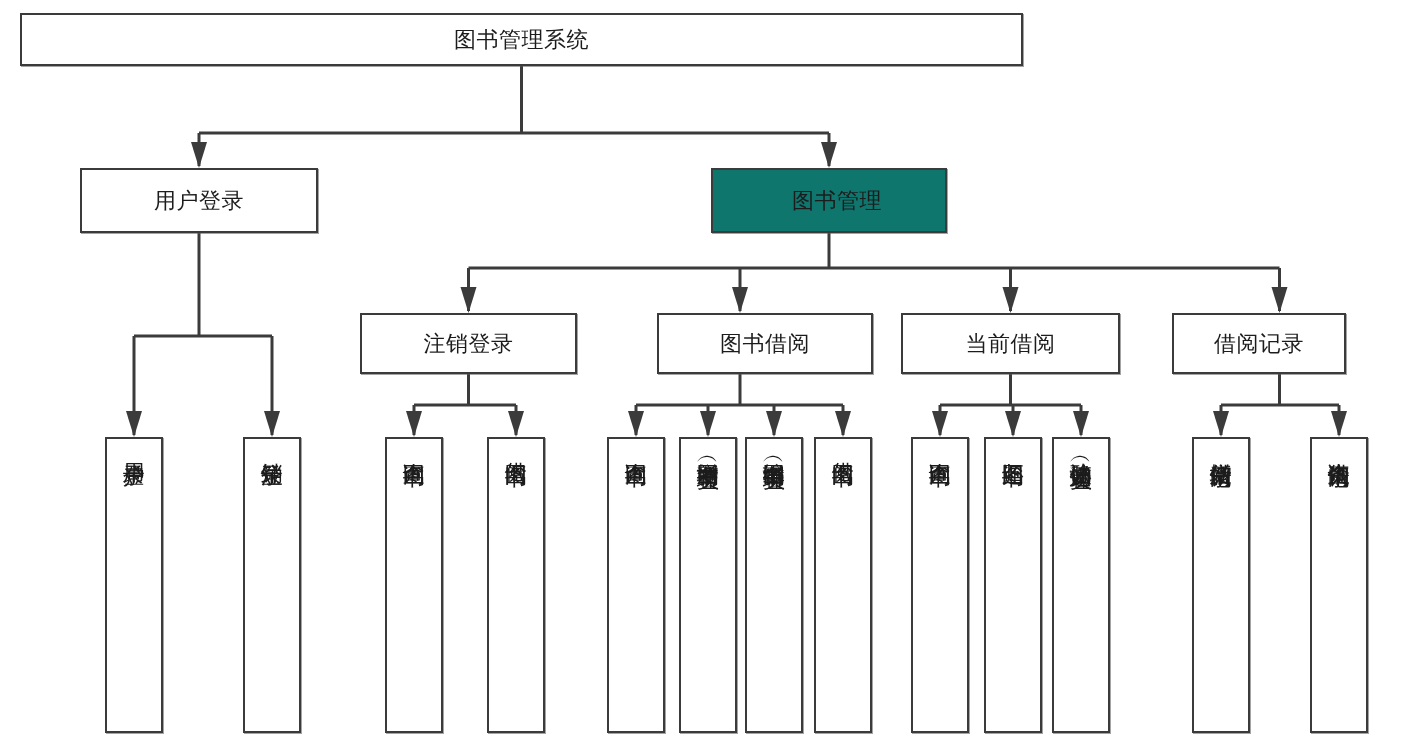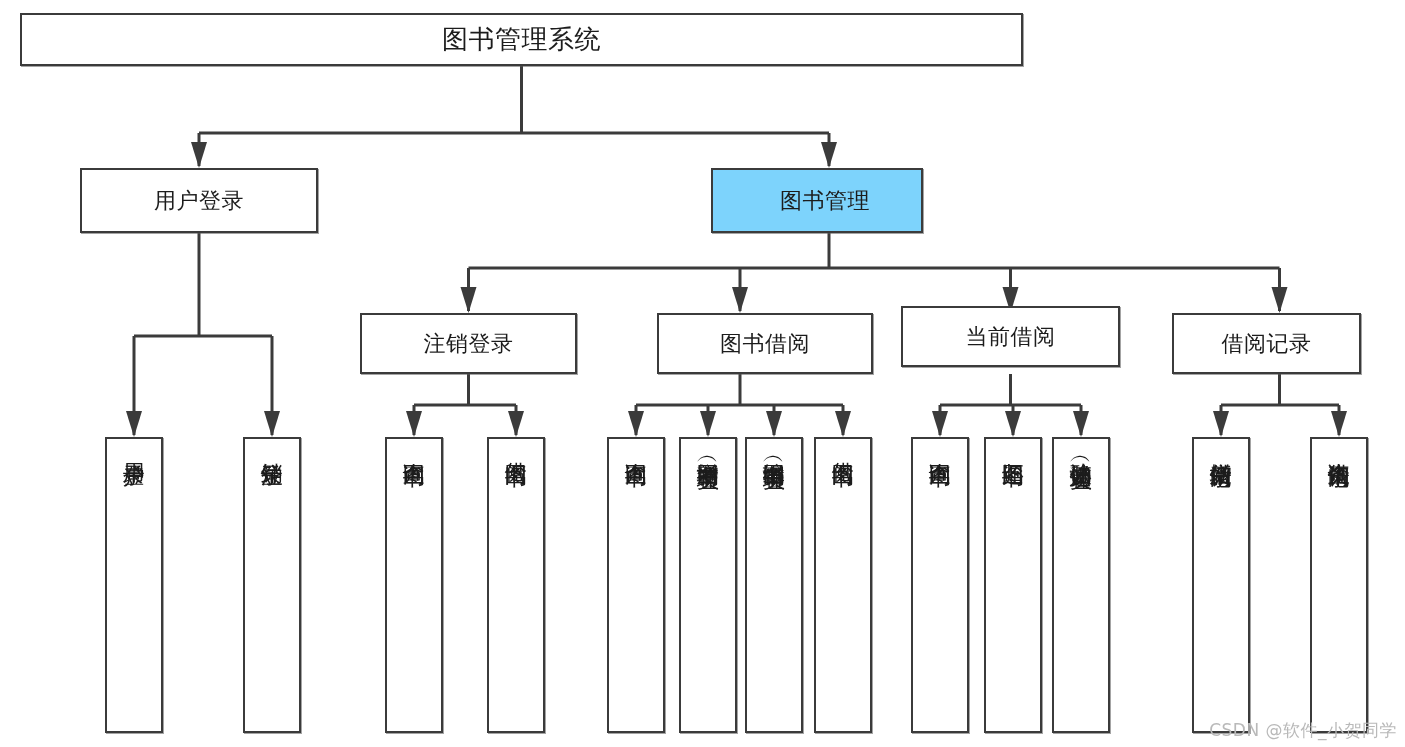--- a/index.html
+++ b/index.html
@@ -36,21 +36,21 @@
   .node .label {
     display: block;
     text-align: center;
     line-height: 1.18;
     letter-spacing: 0.5px;
   }
   .node.horiz .label {
     font-size: 22px;
   }
   .node.root .label {
-    font-size: 26px;
+    font-size: 22px;
   }
   .node.vert {
     padding: 6px 0;
     align-items: flex-start;
   }
   .node.vert .label {
     writing-mode: vertical-rl;
     text-orientation: upright;
     font-size: 22px;
     line-height: 1.06;
@@ -126,33 +126,33 @@
       <line x1="1339" y1="405" x2="1339" y2="435" stroke="#3b3b3b" stroke-width="3"></line>
       <polygon points="1331,411 1347,411 1339,437" fill="#3b3b3b"></polygon>
     </svg>
   <div id="nodes">
       <div class="node horiz root" style="left: 20px; top: 13px; width: 1003px; height: 53px; border-color: rgb(59, 59, 59); background: rgb(255, 255, 255); color: rgb(28, 28, 28);">
         <span class="label">图书管理系统</span>
       </div>
       <div class="node horiz" style="left: 80px; top: 168px; width: 238px; height: 65px; border-color: rgb(59, 59, 59); background: rgb(255, 255, 255); color: rgb(28, 28, 28);">
         <span class="label">用户登录</span>
       </div>
-      <div class="node horiz" style="left: 711px; top: 168px; width: 212px; height: 65px; border-color: rgb(59, 59, 59); background: #7dd3fc; color: rgb(28, 28, 28); padding-left: 16px;">
+      <div class="node horiz" style="left: 711px; top: 168px; width: 236px; height: 65px; border-color: rgb(59, 59, 59); background: #0f766e; color: rgb(28, 28, 28); padding-left: 16px;">
         <span class="label">图书管理</span>
       </div>
       <div class="node horiz" style="left: 360px; top: 313px; width: 217px; height: 61px; border-color: rgb(59, 59, 59); background: rgb(255, 255, 255); color: rgb(28, 28, 28);">
         <span class="label">注销登录</span>
       </div>
       <div class="node horiz" style="left: 632px; top: 313px; width: 216px; height: 61px; border-color: rgb(59, 59, 59); background: rgb(255, 255, 255); color: rgb(28, 28, 28); margin-left: 25px;">
         <span class="label">图书借阅</span>
       </div>
-      <div class="node horiz" style="left: 901px; top: 306px; width: 219px; height: 61px; border-color: rgb(59, 59, 59); background: rgb(255, 255, 255); color: rgb(28, 28, 28);">
+      <div class="node horiz" style="left: 901px; top: 313px; width: 219px; height: 61px; border-color: rgb(59, 59, 59); background: rgb(255, 255, 255); color: rgb(28, 28, 28);">
         <span class="label">当前借阅</span>
       </div>
-      <div class="node horiz" style="left: 1172px; top: 313px; width: 189px; height: 61px; border-color: rgb(59, 59, 59); background: rgb(255, 255, 255); color: rgb(28, 28, 28);">
+      <div class="node horiz" style="left: 1172px; top: 313px; width: 174px; height: 61px; border-color: rgb(59, 59, 59); background: rgb(255, 255, 255); color: rgb(28, 28, 28);">
         <span class="label">借阅记录</span>
       </div>
       <div class="node vert" style="left: 105px; top: 437px; width: 58px; height: 296px; border-color: rgb(59, 59, 59); background: rgb(255, 255, 255); color: rgb(28, 28, 28);">
         <span class="label">用户登录</span>
       </div>
       <div class="node vert" style="left: 243px; top: 437px; width: 58px; height: 296px; border-color: rgb(59, 59, 59); background: rgb(255, 255, 255); color: rgb(28, 28, 28);">
         <span class="label">注销登录</span>
       </div>
       <div class="node vert" style="left: 385px; top: 437px; width: 58px; height: 296px; border-color: rgb(59, 59, 59); background: rgb(255, 255, 255); color: rgb(28, 28, 28);">
         <span class="label">查询图书</span>
@@ -181,14 +181,13 @@
       <div class="node vert" style="left: 1052px; top: 437px; width: 58px; height: 296px; border-color: rgb(59, 59, 59); background: rgb(255, 255, 255); color: rgb(28, 28, 28);">
         <span class="label">确认归还（管理员）</span>
       </div>
       <div class="node vert" style="left: 1192px; top: 437px; width: 58px; height: 296px; border-color: rgb(59, 59, 59); background: rgb(255, 255, 255); color: rgb(28, 28, 28);">
         <span class="label">新增借阅记录</span>
       </div>
       <div class="node vert" style="left: 1310px; top: 437px; width: 58px; height: 296px; border-color: rgb(59, 59, 59); background: rgb(255, 255, 255); color: rgb(28, 28, 28);">
         <span class="label">查询借阅记录</span>
       </div>
     </div>
-  <div id="watermark">CSDN @软件_小贺同学</div>
 </div>
 
 </body></html>

